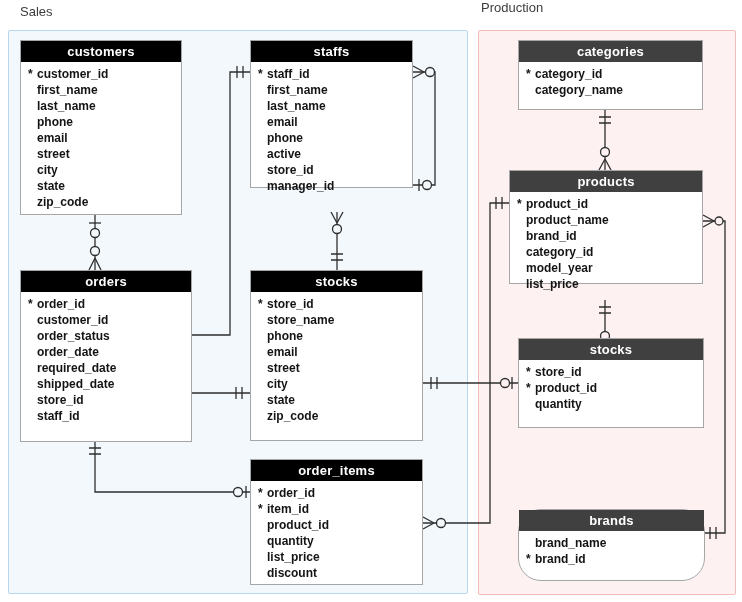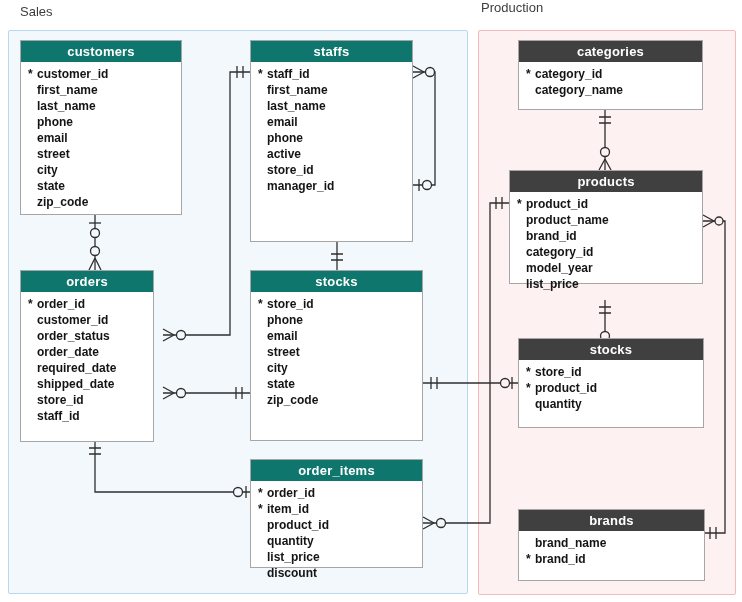--- a/index.html
+++ b/index.html
@@ -5,21 +5,21 @@
   html,body{margin:0;padding:0;background:#fff;}
   .canvas{position:relative;width:742px;height:602px;background:#fff;overflow:hidden;
           font-family:"Liberation Sans",sans-serif;}
   .section-label{position:absolute;font-size:13px;color:#3d3d3d;}
   .panel{position:absolute;border:1px solid;border-radius:2px;box-sizing:border-box;}
   .panel.sales{left:8px;top:30px;width:460px;height:564px;background:#f3f8fc;border-color:#b9d7ee;}
   .panel.production{left:478px;top:30px;width:258px;height:565px;background:#fdf1f1;border-color:#f3bcba;}
   .entity{position:absolute;background:#fff;border:1px solid #a6a6a6;box-sizing:border-box;}
   .entity-header{height:21px;line-height:21px;text-align:center;color:#fff;font-weight:bold;
                  font-size:13px;letter-spacing:.2px;}
-  .entity-header.blue{background:#0f766e;}
+  .entity-header.blue{background:#000000;}
   .entity-header.red{background:#404040;}
   .fields{list-style:none;margin:4px 0 0 0;padding:0;font-weight:bold;}
   .fields li{height:16px;line-height:16px;font-size:12px;color:#141414;padding-left:7px;white-space:nowrap;}
   .pk-marker{display:inline-block;width:9px;}
   svg.rels{position:absolute;left:0;top:0;pointer-events:none;}
   svg.rels path{fill:none;stroke:#2e2e2e;stroke-width:1.3;}
   svg.rels circle{stroke:#2e2e2e;stroke-width:1.3;}
   circle.c-sales{fill:#f3f8fc;}
   circle.c-prod{fill:#fdf1f1;}
 </style>
@@ -112,62 +112,63 @@
       <li><span class="pk-marker"></span><span>last_name</span></li>
       <li><span class="pk-marker"></span><span>phone</span></li>
       <li><span class="pk-marker"></span><span>email</span></li>
       <li><span class="pk-marker"></span><span>street</span></li>
       <li><span class="pk-marker"></span><span>city</span></li>
       <li><span class="pk-marker"></span><span>state</span></li>
       <li><span class="pk-marker"></span><span>zip_code</span></li>
     </ul>
   </div>
 
-  <div class="entity" style="left:250px;top:40px;width:163px;height:202px;">
+  <div class="entity" style="left:250px;top:40px;width:163px;height:148px;">
     <div class="entity-header blue">staffs</div>
     <ul class="fields">
       <li><span class="pk-marker">*</span><span>staff_id</span></li>
       <li><span class="pk-marker"></span><span>first_name</span></li>
       <li><span class="pk-marker"></span><span>last_name</span></li>
       <li><span class="pk-marker"></span><span>email</span></li>
       <li><span class="pk-marker"></span><span>phone</span></li>
       <li><span class="pk-marker"></span><span>active</span></li>
       <li><span class="pk-marker"></span><span>store_id</span></li>
       <li><span class="pk-marker"></span><span>manager_id</span></li>
     </ul>
   </div>
 
-  <div class="entity" style="left:20px;top:270px;width:134px;height:172px;">
+  <div class="entity" style="left:20px;top:270px;width:172px;height:172px;">
     <div class="entity-header blue">orders</div>
     <ul class="fields">
       <li><span class="pk-marker">*</span><span>order_id</span></li>
       <li><span class="pk-marker"></span><span>customer_id</span></li>
       <li><span class="pk-marker"></span><span>order_status</span></li>
       <li><span class="pk-marker"></span><span>order_date</span></li>
       <li><span class="pk-marker"></span><span>required_date</span></li>
       <li><span class="pk-marker"></span><span>shipped_date</span></li>
       <li><span class="pk-marker"></span><span>store_id</span></li>
       <li><span class="pk-marker"></span><span>staff_id</span></li>
     </ul>
   </div>
 
   <div class="entity" style="left:250px;top:270px;width:173px;height:171px;">
     <div class="entity-header blue">stocks</div>
     <ul class="fields">
       <li><span class="pk-marker">*</span><span>store_id</span></li>
+      <li><span class="pk-marker"></span><span>store_name</span></li>
       <li><span class="pk-marker"></span><span>phone</span></li>
       <li><span class="pk-marker"></span><span>email</span></li>
       <li><span class="pk-marker"></span><span>street</span></li>
       <li><span class="pk-marker"></span><span>city</span></li>
       <li><span class="pk-marker"></span><span>state</span></li>
       <li><span class="pk-marker"></span><span>zip_code</span></li>
     </ul>
   </div>
 
-  <div class="entity" style="left:250px;top:459px;width:173px;height:109px;">
+  <div class="entity" style="left:250px;top:459px;width:173px;height:126px;">
     <div class="entity-header blue">order_items</div>
     <ul class="fields">
       <li><span class="pk-marker">*</span><span>order_id</span></li>
       <li><span class="pk-marker">*</span><span>item_id</span></li>
       <li><span class="pk-marker"></span><span>product_id</span></li>
       <li><span class="pk-marker"></span><span>quantity</span></li>
       <li><span class="pk-marker"></span><span>list_price</span></li>
       <li><span class="pk-marker"></span><span>discount</span></li>
     </ul>
   </div>
@@ -194,21 +195,21 @@
 
   <div class="entity" style="left:518px;top:338px;width:186px;height:90px;">
     <div class="entity-header red">stocks</div>
     <ul class="fields">
       <li><span class="pk-marker">*</span><span>store_id</span></li>
       <li><span class="pk-marker">*</span><span>product_id</span></li>
       <li><span class="pk-marker"></span><span>quantity</span></li>
     </ul>
   </div>
 
-  <div class="entity" style="left:518px;top:509px;width:187px;height:72px;">
+  <div class="entity" style="left:518px;top:509px;width:187px;height:72px;border-radius:23px;">
     <div class="entity-header red">brands</div>
     <ul class="fields">
       <li><span class="pk-marker"></span><span>brand_name</span></li>
       <li><span class="pk-marker">*</span><span>brand_id</span></li>
     </ul>
   </div>
 
 </div>
 
 </body></html>

